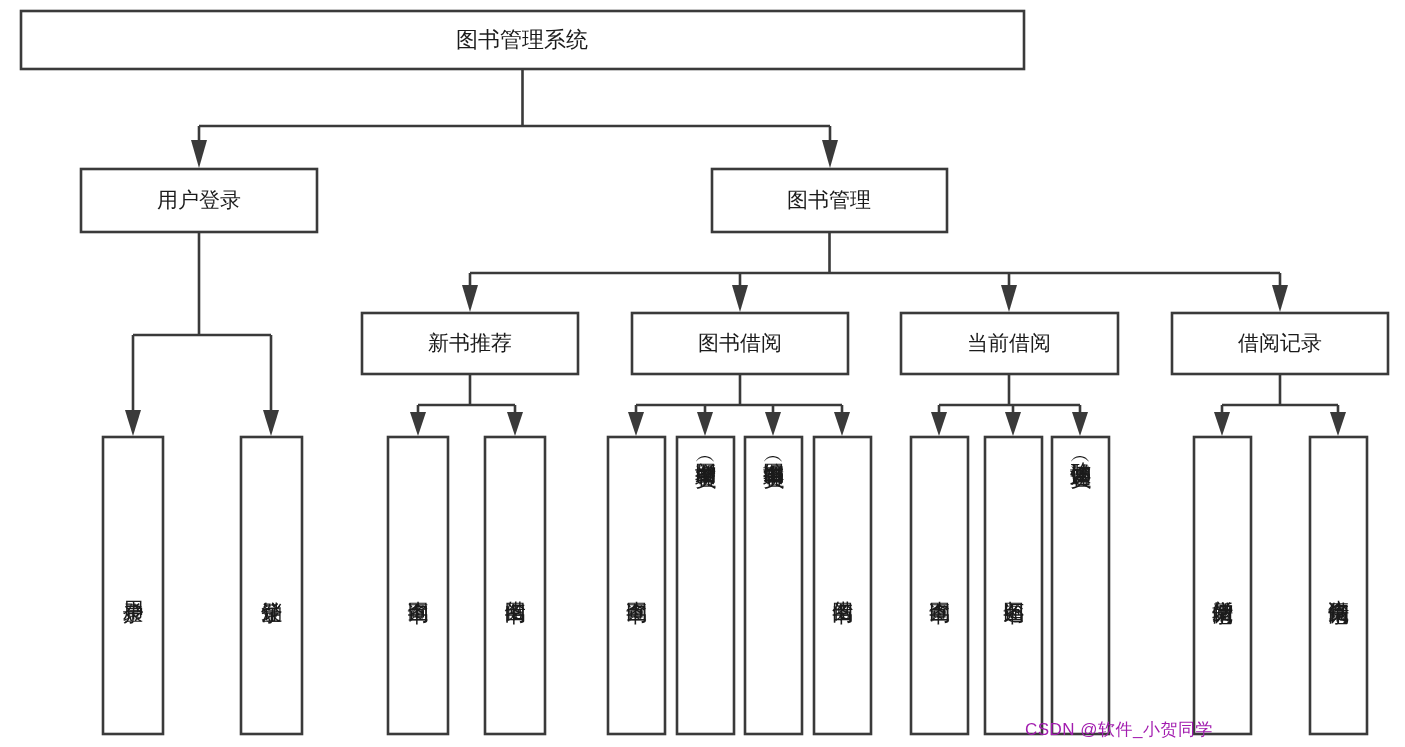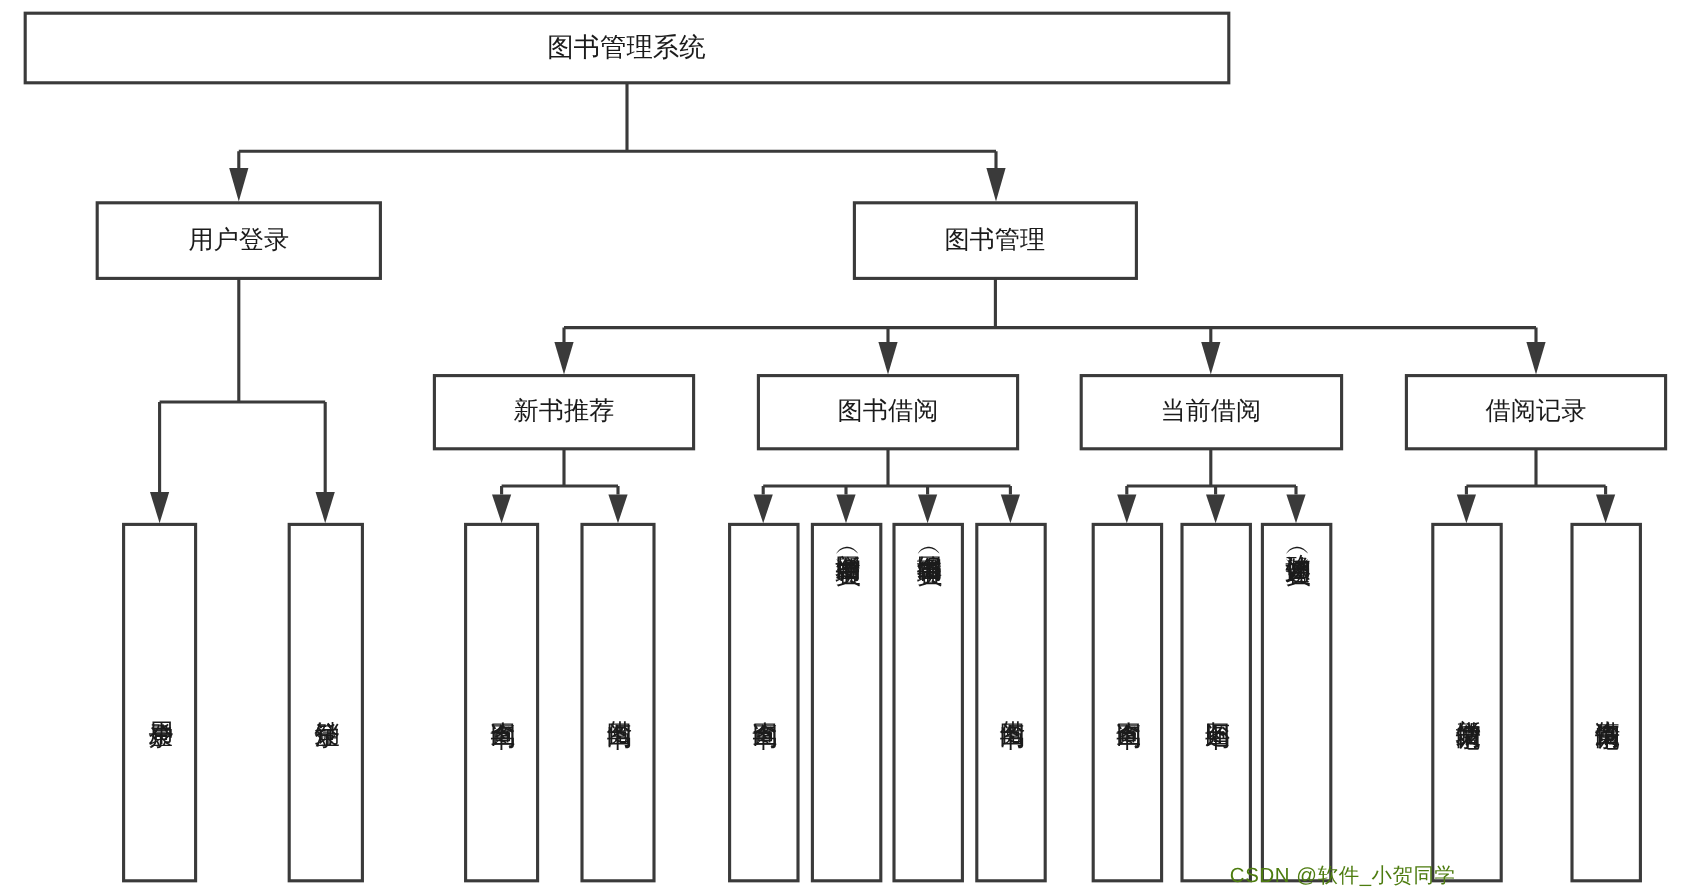--- a/index.html
+++ b/index.html
@@ -70,21 +70,21 @@
     letter-spacing: 1px;
     text-align: center;
     white-space: pre;
   }
   #watermark {
     position: absolute;
     right: 8px;
     bottom: 6px;
     font-family: "Liberation Sans", "DejaVu Sans", sans-serif;
     font-size: 17px;
-    color: #4d7c0f;
+    color: #a21caf;
     letter-spacing: 0.5px;
     white-space: nowrap;
   }
 </style>
 </head>
 <body>
 
 <div id="diagram-root">
 
   <svg id="flow" viewBox="0 0 1405 747">

